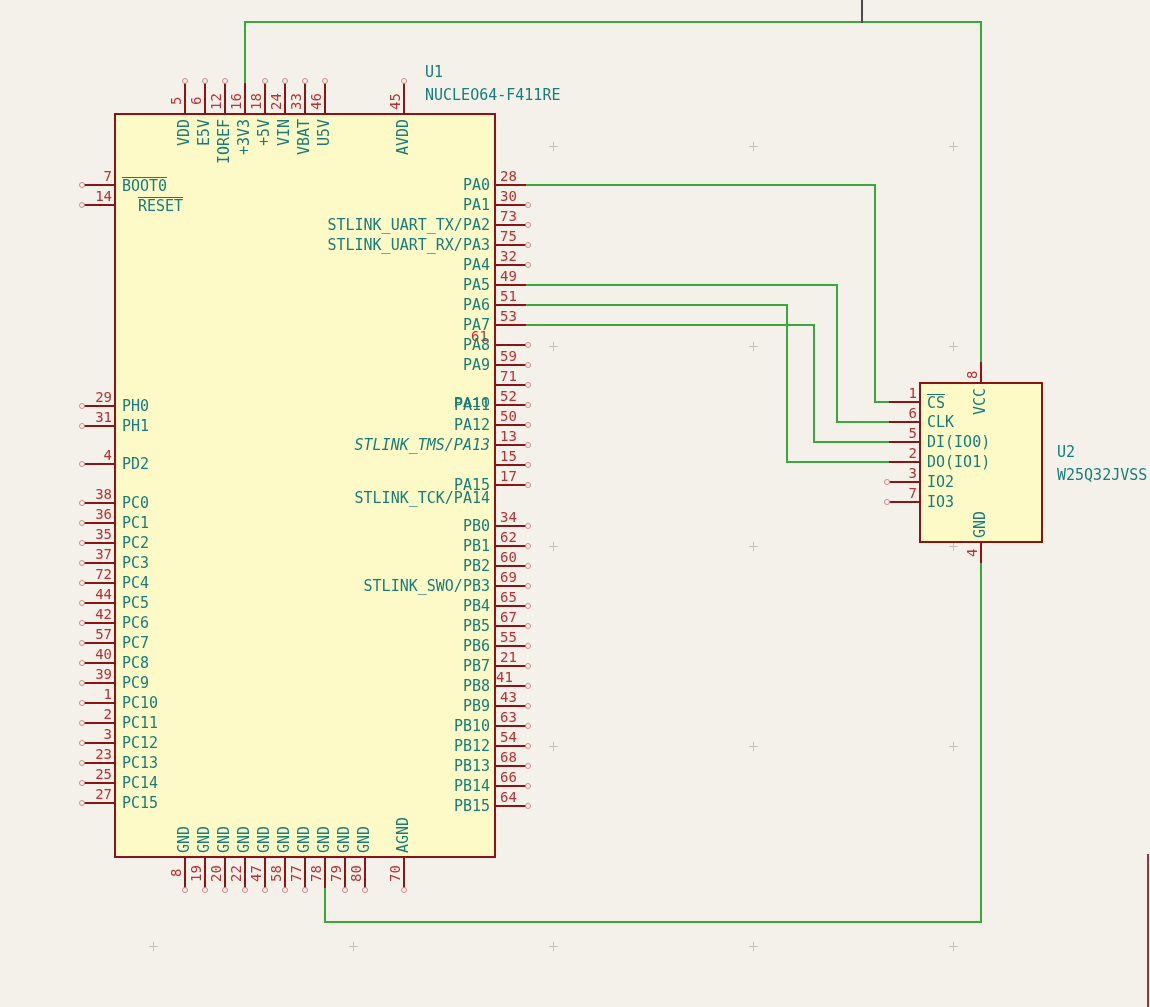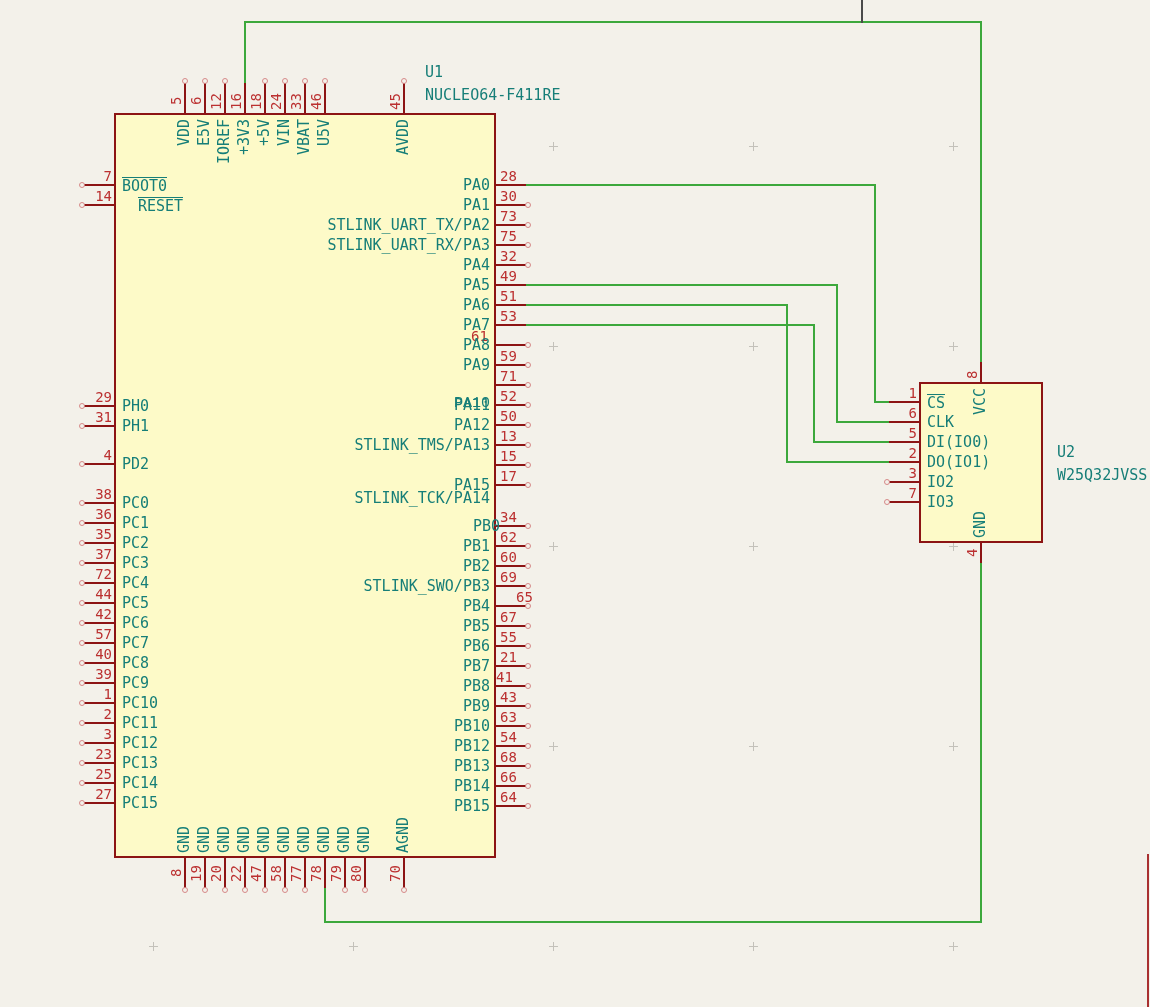--- a/index.html
+++ b/index.html
@@ -269,48 +269,48 @@
     <div class="abs nc" style="left: 525px; top: 402px;"></div>
     <div class="abs pin-num" style="left: 500px; top: 389px;">52</div>
     <div class="abs pin-name ra" style="left: 230px; top: 397px; width: 260px;">PA11</div>
     <div class="abs" style="left: 494px; top: 424px; width: 32px; height: 2px; background: rgb(140, 20, 20);"></div>
     <div class="abs nc" style="left: 525px; top: 422px;"></div>
     <div class="abs pin-num" style="left: 500px; top: 409px;">50</div>
     <div class="abs pin-name ra" style="left: 230px; top: 417px; width: 260px;">PA12</div>
     <div class="abs" style="left: 494px; top: 444px; width: 32px; height: 2px; background: rgb(140, 20, 20);"></div>
     <div class="abs nc" style="left: 525px; top: 442px;"></div>
     <div class="abs pin-num" style="left: 500px; top: 429px;">13</div>
-    <div class="abs pin-name ra" style="left: 230px; top: 437px; width: 260px;">STLINK_TMS/PA13</div>
+    <div class="abs pin-name ra" style="left: 230px; top: 437px; width: 260px; font-style: italic;">STLINK_TMS/PA13</div>
     <div class="abs" style="left: 494px; top: 464px; width: 32px; height: 2px; background: rgb(140, 20, 20);"></div>
     <div class="abs nc" style="left: 525px; top: 462px;"></div>
     <div class="abs pin-num" style="left: 500px; top: 449px;">15</div>
     <div class="abs pin-name ra" style="left: 230px; top: 457px; width: 260px; margin-top: 33px;">STLINK_TCK/PA14</div>
     <div class="abs" style="left: 494px; top: 484px; width: 32px; height: 2px; background: rgb(140, 20, 20);"></div>
     <div class="abs nc" style="left: 525px; top: 482px;"></div>
     <div class="abs pin-num" style="left: 500px; top: 469px;">17</div>
     <div class="abs pin-name ra" style="left: 230px; top: 477px; width: 260px;">PA15</div>
     <div class="abs" style="left: 494px; top: 525px; width: 32px; height: 2px; background: rgb(140, 20, 20);"></div>
     <div class="abs nc" style="left: 525px; top: 523px;"></div>
     <div class="abs pin-num" style="left: 500px; top: 510px;">34</div>
-    <div class="abs pin-name ra" style="left: 240px; top: 518px; width: 260px;">PB0</div>
+    <div class="abs pin-name ra" style="left: 230px; top: 518px; width: 260px;">PB0</div>
     <div class="abs" style="left: 494px; top: 545px; width: 32px; height: 2px; background: rgb(140, 20, 20);"></div>
     <div class="abs nc" style="left: 525px; top: 543px;"></div>
     <div class="abs pin-num" style="left: 500px; top: 530px;">62</div>
     <div class="abs pin-name ra" style="left: 230px; top: 538px; width: 260px;">PB1</div>
     <div class="abs" style="left: 494px; top: 565px; width: 32px; height: 2px; background: rgb(140, 20, 20);"></div>
     <div class="abs nc" style="left: 525px; top: 563px;"></div>
     <div class="abs pin-num" style="left: 500px; top: 550px;">60</div>
     <div class="abs pin-name ra" style="left: 230px; top: 558px; width: 260px;">PB2</div>
     <div class="abs" style="left: 494px; top: 585px; width: 32px; height: 2px; background: rgb(140, 20, 20);"></div>
     <div class="abs nc" style="left: 525px; top: 583px;"></div>
     <div class="abs pin-num" style="left: 500px; top: 570px;">69</div>
     <div class="abs pin-name ra" style="left: 230px; top: 578px; width: 260px;">STLINK_SWO/PB3</div>
     <div class="abs" style="left: 494px; top: 605px; width: 32px; height: 2px; background: rgb(140, 20, 20);"></div>
     <div class="abs nc" style="left: 525px; top: 603px;"></div>
-    <div class="abs pin-num" style="left: 516px; top: 590px;">65</div>
+    <div class="abs pin-num" style="left: 500px; top: 590px;">65</div>
     <div class="abs pin-name ra" style="left: 230px; top: 598px; width: 260px;">PB4</div>
     <div class="abs" style="left: 494px; top: 625px; width: 32px; height: 2px; background: rgb(140, 20, 20);"></div>
     <div class="abs nc" style="left: 525px; top: 623px;"></div>
     <div class="abs pin-num" style="left: 500px; top: 610px;">67</div>
     <div class="abs pin-name ra" style="left: 230px; top: 618px; width: 260px;">PB5</div>
     <div class="abs" style="left: 494px; top: 645px; width: 32px; height: 2px; background: rgb(140, 20, 20);"></div>
     <div class="abs nc" style="left: 525px; top: 643px;"></div>
     <div class="abs pin-num" style="left: 500px; top: 630px;">55</div>
     <div class="abs pin-name ra" style="left: 230px; top: 638px; width: 260px;">PB6</div>
     <div class="abs" style="left: 494px; top: 665px; width: 32px; height: 2px; background: rgb(140, 20, 20);"></div>

